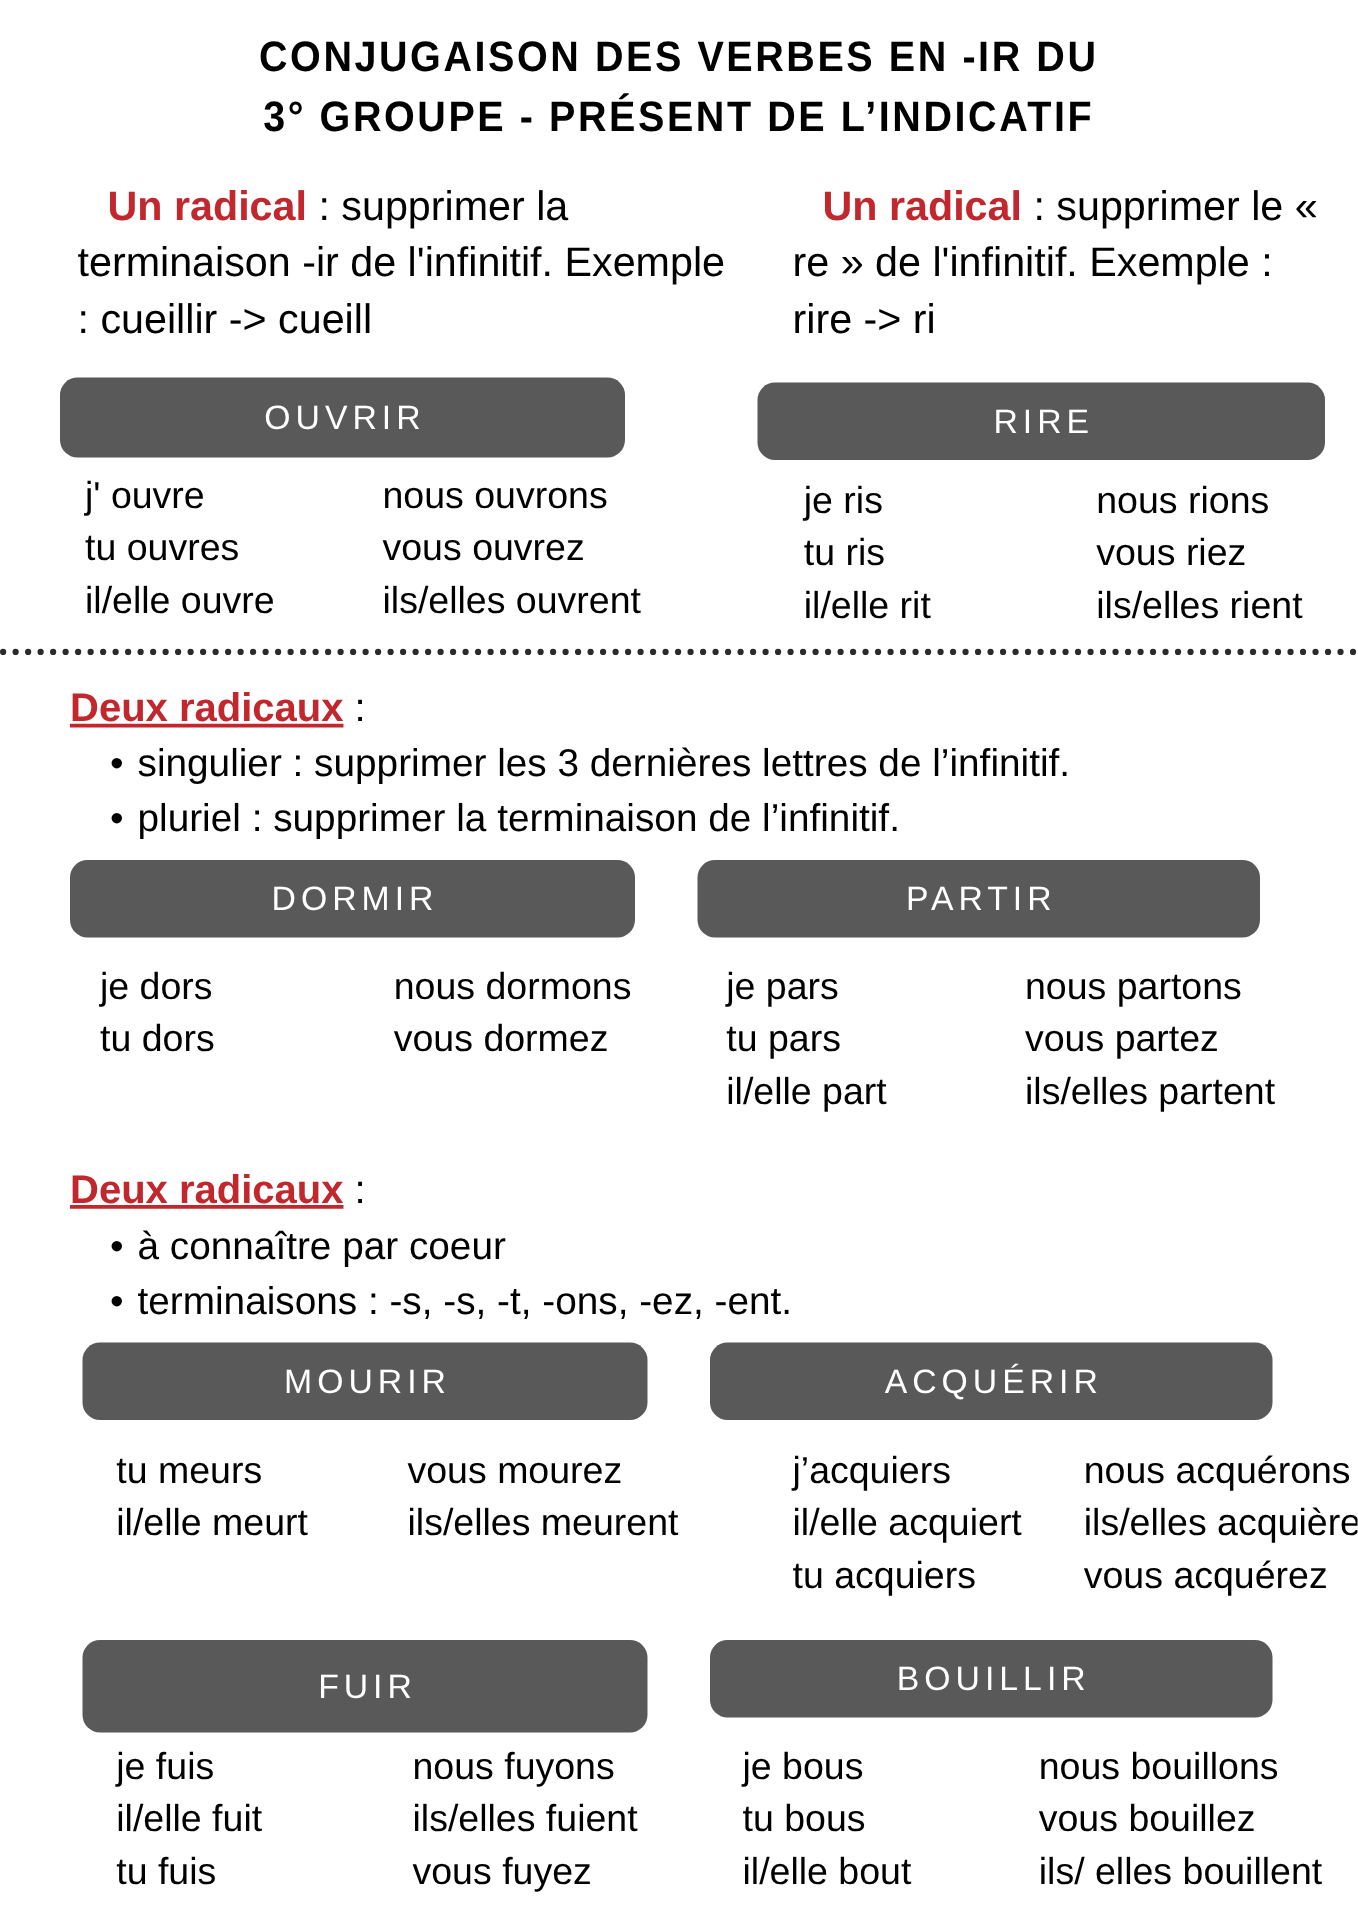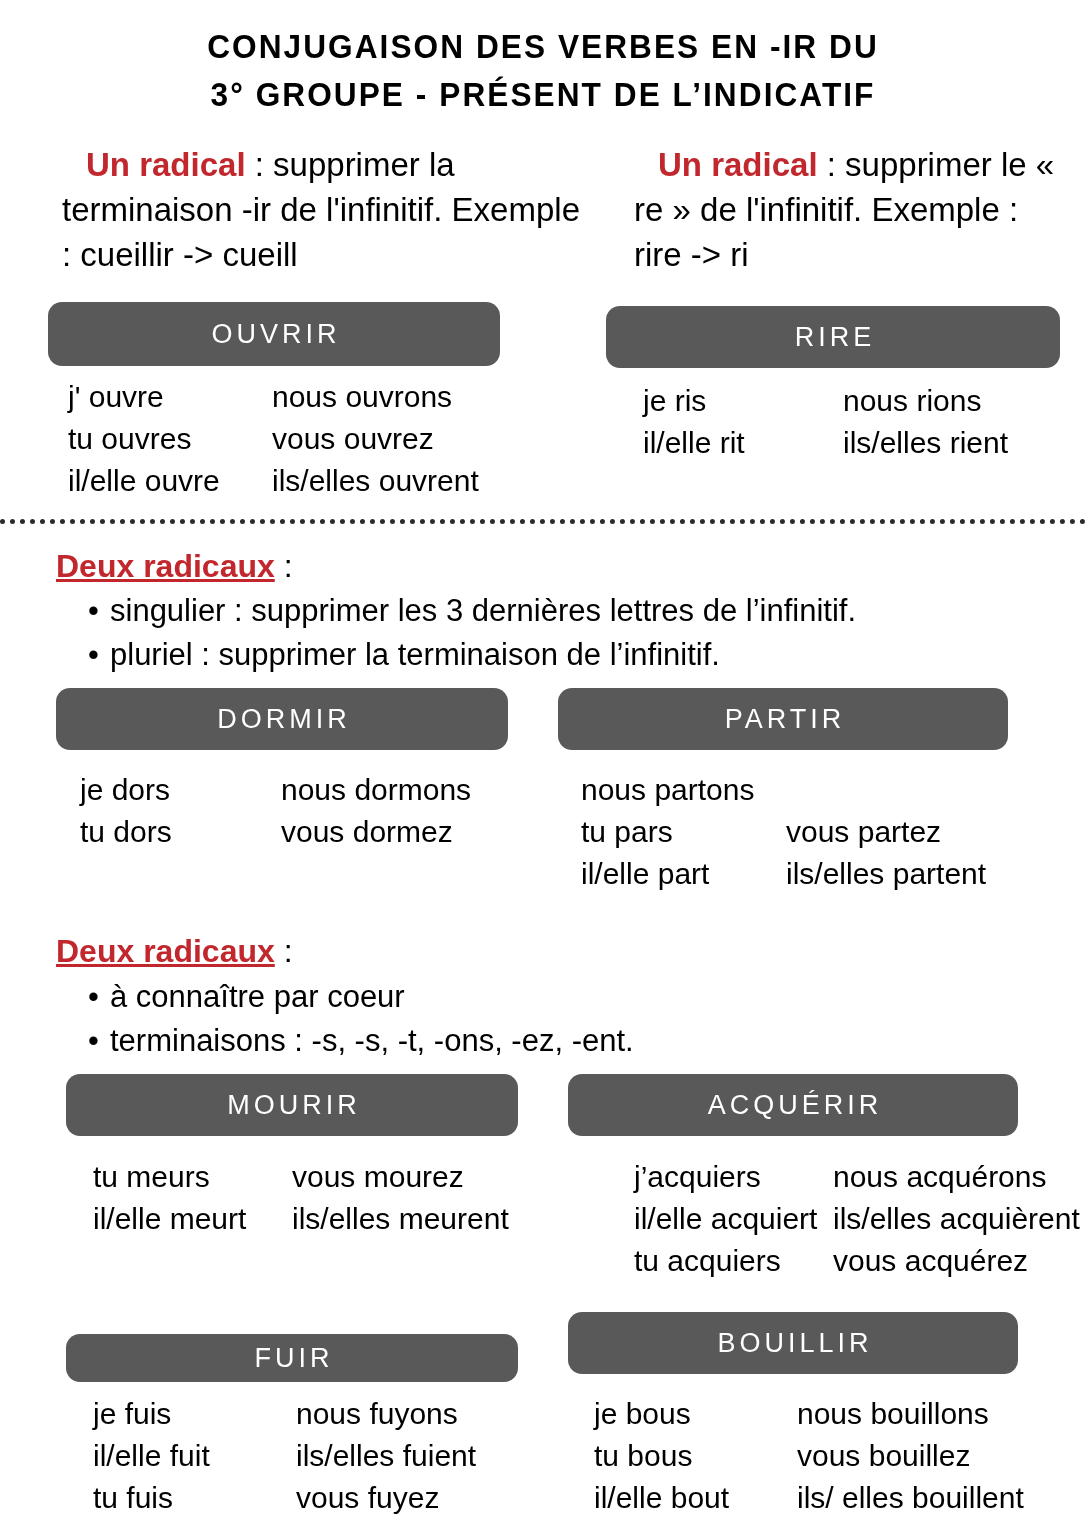--- a/index.html
+++ b/index.html
@@ -86,21 +86,21 @@
     box-sizing: border-box;
     text-indent: 4px;
   }
 
   
   .conj {
     position: absolute;
     font-size: 30px;
     line-height: 42px;
   }
-  .conj .crow { display: flex; }
+  .conj .crow { display: flex; gap: 34px; }
   .conj .c1 { white-space: nowrap; }
   .conj .c2 { white-space: nowrap; }
 
   
   .divider {
     position: absolute;
     left: 0;
     top: 519px;
     width: 1086px;
     height: 0;
@@ -143,20 +143,24 @@
 
 <div class="pill" style="left:606px; top:306px; width:454px; height:62px;">
   <span>RIRE</span>
 </div>
 <div class="conj" style="left:643px; top:380px;">
   <div class="crow">
     <span class="c1" style="width:200px">je ris</span>
     <span class="c2">nous rions</span>
   </div>
   <div class="crow">
+    <span class="c1" style="width:200px">tu ris</span>
+    <span class="c2">vous riez</span>
+  </div>
+  <div class="crow">
     <span class="c1" style="width:200px">il/elle rit</span>
     <span class="c2">ils/elles rient</span>
   </div>
 </div>
 
 <div class="divider"></div>
 
 <div class="sec-head" style="top:546px;">
   <span class="hl">Deux radicaux</span><span> :</span>
 </div>
@@ -181,20 +185,21 @@
     <span class="c1" style="width:201px">tu dors</span>
     <span class="c2">vous dormez</span>
   </div>
 </div>
 
 <div class="pill" style="left:558px; top:688px; width:450px; height:62px;">
   <span>PARTIR</span>
 </div>
 <div class="conj" style="left:581px; top:769px;">
   <div class="crow">
+    <span class="c1" style="width:205px">je pars</span>
     <span class="c2">nous partons</span>
   </div>
   <div class="crow">
     <span class="c1" style="width:205px">tu pars</span>
     <span class="c2">vous partez</span>
   </div>
   <div class="crow">
     <span class="c1" style="width:205px">il/elle part</span>
     <span class="c2">ils/elles partent</span>
   </div>
@@ -237,21 +242,21 @@
   <div class="crow">
     <span class="c1" style="width:199px">il/elle acquiert</span>
     <span class="c2">ils/elles acquièrent</span>
   </div>
   <div class="crow">
     <span class="c1" style="width:199px">tu acquiers</span>
     <span class="c2">vous acquérez</span>
   </div>
 </div>
 
-<div class="pill" style="left:66px; top:1312px; width:452px; height:48px;margin-top:22px;">
+<div class="pill" style="left:66px; top:1312px; width:452px; height:74px;">
   <span>FUIR</span>
 </div>
 <div class="conj" style="left:93px; top:1393px;">
   <div class="crow">
     <span class="c1" style="width:203px">je fuis</span>
     <span class="c2">nous fuyons</span>
   </div>
   <div class="crow">
     <span class="c1" style="width:203px">il/elle fuit</span>
     <span class="c2">ils/elles fuient</span>

